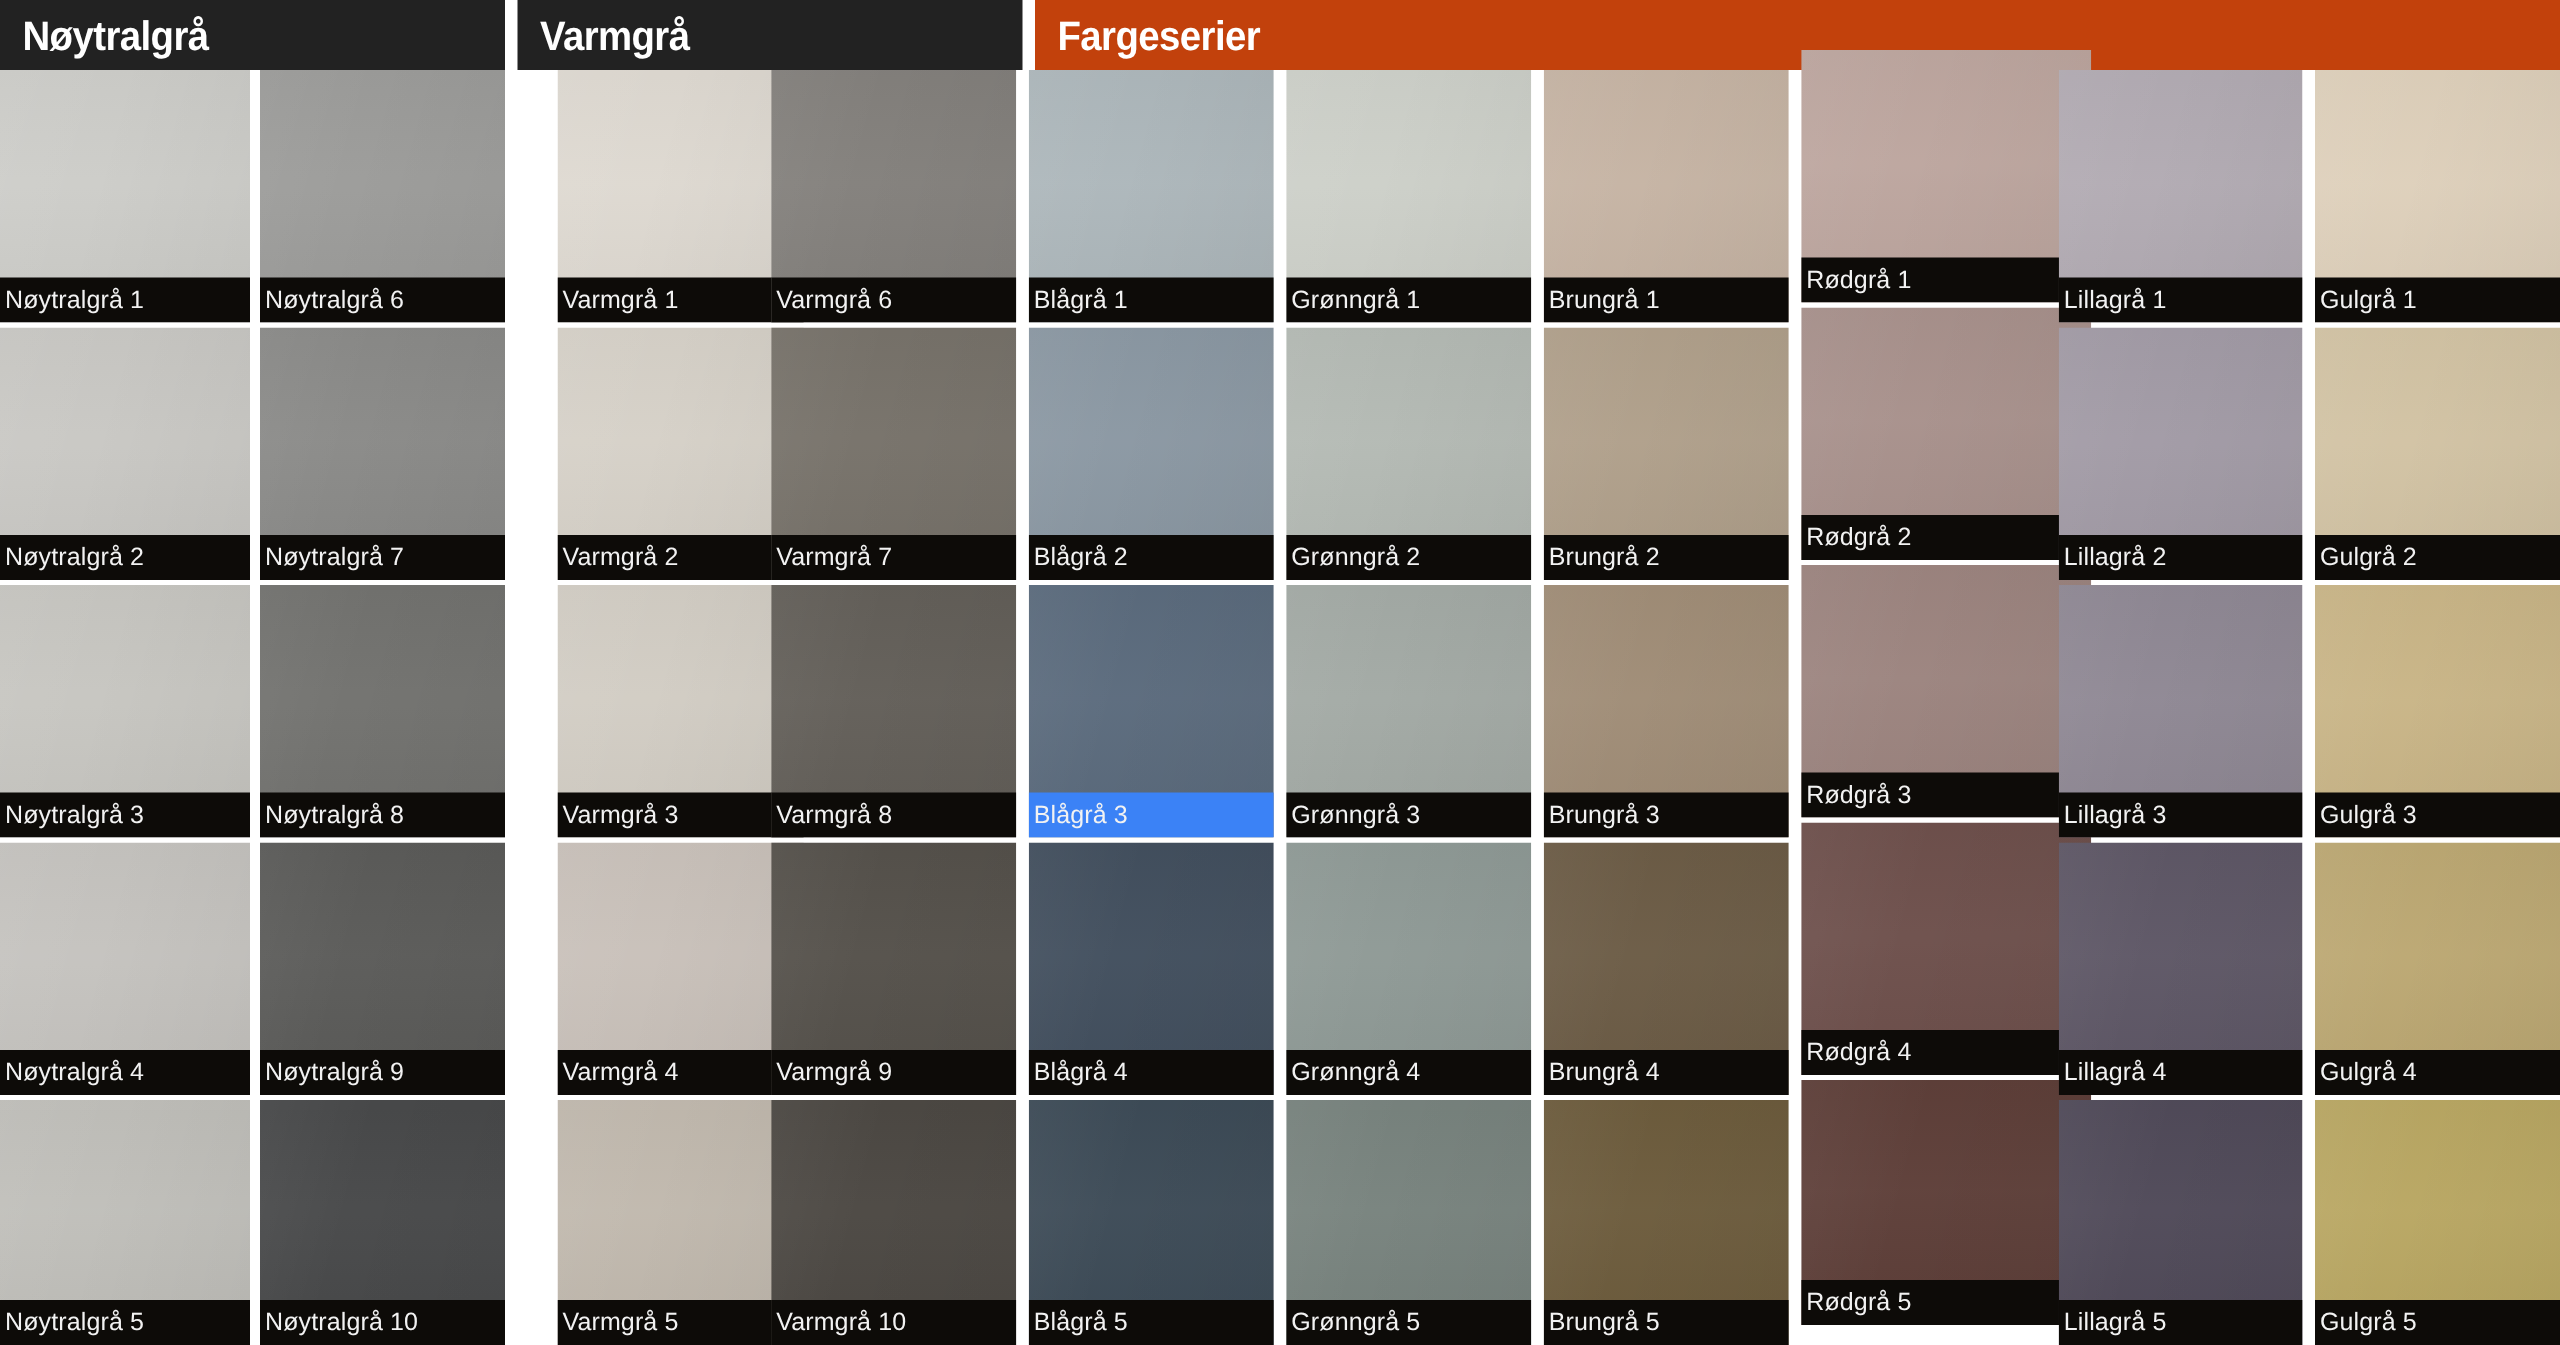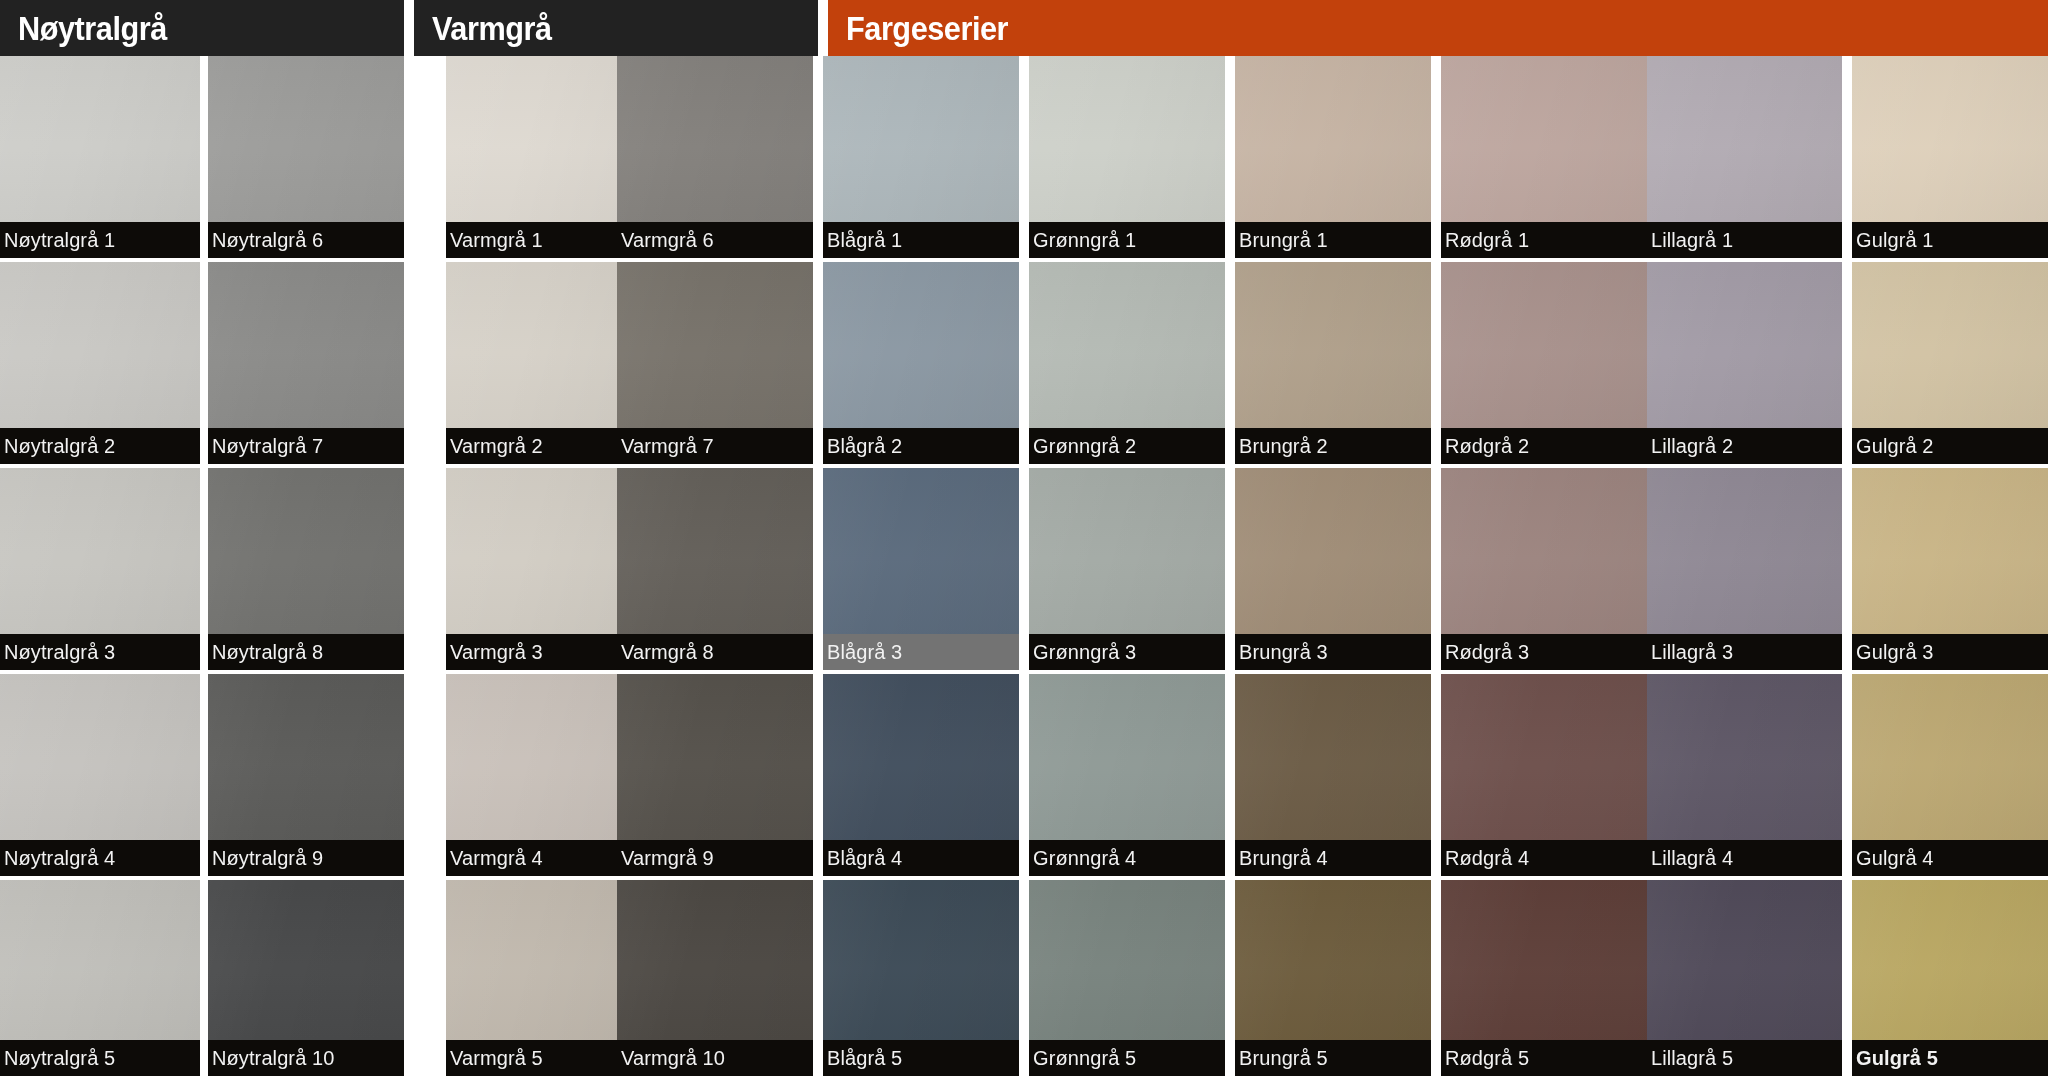--- a/index.html
+++ b/index.html
@@ -210,21 +210,21 @@
       <div class="cell" style="top: 0px; height: 202px;">
         <div class="chip" style="background: rgb(173, 183, 187);"></div>
         <div class="label" style="height: 36px; background: rgb(13, 11, 8); color: rgb(242, 242, 242);">Blågrå 1</div>
       </div>
       <div class="cell" style="top: 206px; height: 202px;">
         <div class="chip" style="background: rgb(139, 152, 163);"></div>
         <div class="label" style="height: 36px; background: rgb(13, 11, 8); color: rgb(242, 242, 242);">Blågrå 2</div>
       </div>
       <div class="cell" style="top: 412px; height: 202px;">
         <div class="chip" style="background: rgb(91, 107, 125);"></div>
-        <div class="label" style="height: 36px; background: #737373; color: rgb(242, 242, 242);">Blågrå 3</div>
+        <div class="label" style="height: 36px; background: #3b82f6; color: rgb(242, 242, 242);">Blågrå 3</div>
       </div>
       <div class="cell" style="top: 618px; height: 202px;">
         <div class="chip" style="background: rgb(66, 79, 94);"></div>
         <div class="label" style="height: 36px; background: rgb(13, 11, 8); color: rgb(242, 242, 242);">Blågrå 4</div>
       </div>
       <div class="cell" style="top: 824px; height: 196px;">
         <div class="chip" style="background: rgb(61, 75, 87);"></div>
         <div class="label" style="height: 36px; background: rgb(13, 11, 8); color: rgb(242, 242, 242);">Blågrå 5</div>
       </div>
     </div>
@@ -265,21 +265,21 @@
       </div>
       <div class="cell" style="top: 618px; height: 202px;">
         <div class="chip" style="background: rgb(108, 92, 70);"></div>
         <div class="label" style="height: 36px; background: rgb(13, 11, 8); color: rgb(242, 242, 242);">Brungrå 4</div>
       </div>
       <div class="cell" style="top: 824px; height: 196px;">
         <div class="chip" style="background: rgb(109, 92, 61);"></div>
         <div class="label" style="height: 36px; background: rgb(13, 11, 8); color: rgb(242, 242, 242);">Brungrå 5</div>
       </div>
     </div>
-    <div class="col" style="left: 1441px; width: 232px; top: 56px; border-radius: 16px;">
+    <div class="col" style="left: 1441px; width: 232px; top: 40px; border-radius: 16px;">
       <div class="cell" style="top: 0px; height: 202px;">
         <div class="chip" style="background: rgb(189, 166, 159);"></div>
         <div class="label" style="height: 36px; background: rgb(13, 11, 8); color: rgb(242, 242, 242);">Rødgrå 1</div>
       </div>
       <div class="cell" style="top: 206px; height: 202px;">
         <div class="chip" style="background: rgb(168, 145, 140);"></div>
         <div class="label" style="height: 36px; background: rgb(13, 11, 8); color: rgb(242, 242, 242);">Rødgrå 2</div>
       </div>
       <div class="cell" style="top: 412px; height: 202px;">
         <div class="chip" style="background: rgb(156, 132, 127);"></div>
@@ -328,16 +328,16 @@
       <div class="cell" style="top: 412px; height: 202px;">
         <div class="chip" style="background: rgb(201, 181, 135);"></div>
         <div class="label" style="height: 36px; background: rgb(13, 11, 8); color: rgb(242, 242, 242);">Gulgrå 3</div>
       </div>
       <div class="cell" style="top: 618px; height: 202px;">
         <div class="chip" style="background: rgb(188, 168, 115);"></div>
         <div class="label" style="height: 36px; background: rgb(13, 11, 8); color: rgb(242, 242, 242);">Gulgrå 4</div>
       </div>
       <div class="cell" style="top: 824px; height: 196px;">
         <div class="chip" style="background: rgb(185, 167, 99);"></div>
-        <div class="label" style="height: 36px; background: rgb(13, 11, 8); color: rgb(242, 242, 242); font-weight: bold;">Gulgrå 5</div>
+        <div class="label" style="height: 36px; background: rgb(13, 11, 8); color: rgb(242, 242, 242);">Gulgrå 5</div>
       </div>
     </div>
   </div>
 
 </body></html>

